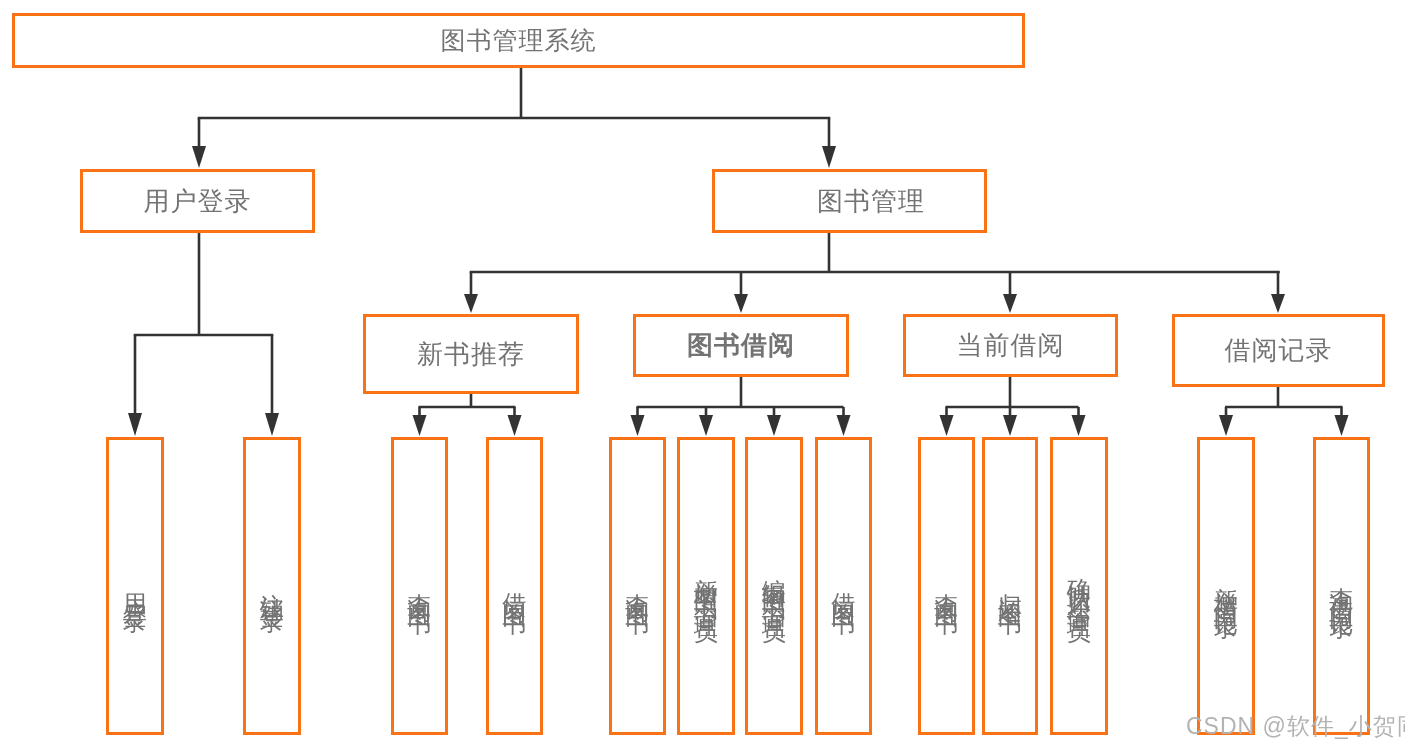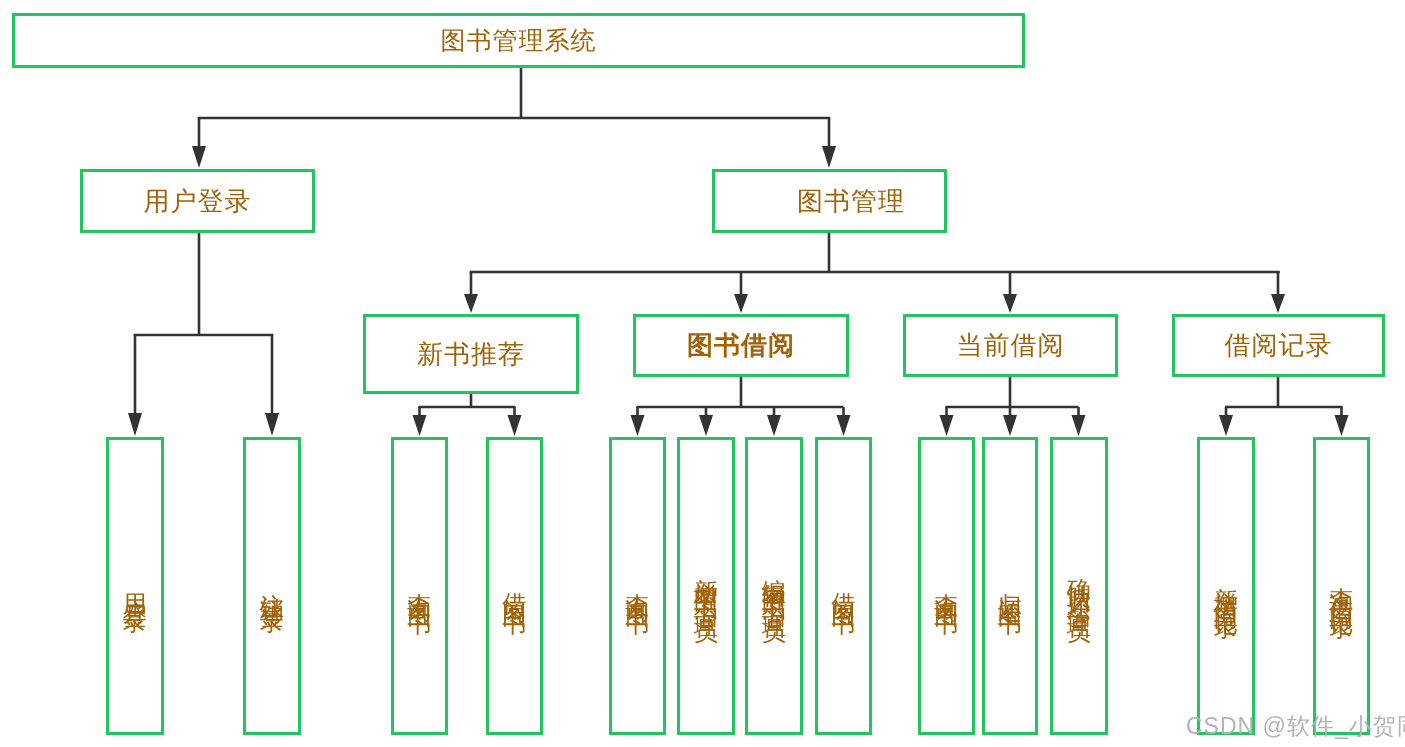--- a/index.html
+++ b/index.html
@@ -22,25 +22,25 @@
     stroke-width: 2.6;
     fill: none;
   }
   svg.connectors polygon {
     fill: #333333;
     stroke: none;
   }
   .node {
     position: absolute;
     background: #ffffff;
-    border: 3px solid #22c55e;
+    border: 3px solid #f97316;
     display: flex;
     align-items: center;
     justify-content: center;
-    color: #a16207;
+    color: #737373;
     font-size: 26px;
     letter-spacing: 1px;
     z-index: 2;
   }
   .node.root-box { font-size: 25px; }
   .node.leaf { font-size: 24px; letter-spacing: 0; }
   .vtext {
     writing-mode: vertical-rl;
     text-orientation: mixed;
     letter-spacing: 6px;
@@ -138,26 +138,26 @@
       <path d="M1226,407 L1226,416"></path>
       <polygon points="1219,415 1233,415 1226,436"></polygon>
       <path d="M1341.5,407 L1341.5,416"></path>
       <polygon points="1334.5,415 1348.5,415 1341.5,436"></polygon>
     </g>
   </svg>
 
   <div class="node root-box" style="left:12px; top:13px; width:1013px; height:55px;">图书管理系统</div>
 
   <div class="node" style="left:80px; top:169px; width:235px; height:64px;">用户登录</div>
-  <div class="node" style="left:712px; top:169px; width:235px; height:64px;padding-left:43px;">图书管理</div>
+  <div class="node" style="left:712px; top:169px; width:275px; height:64px;padding-left:43px;">图书管理</div>
 
   <div class="node" style="left:363px; top:314px; width:216px; height:80px;">新书推荐</div>
   <div class="node" style="left:633px; top:314px; width:216px; height:63px;font-weight:bold;">图书借阅</div>
   <div class="node" style="left:903px; top:314px; width:215px; height:63px;text-align:center;">当前借阅</div>
-  <div class="node" style="left:1172px; top:314px; width:213px; height:63px;">借阅记录</div>
+  <div class="node" style="left:1172px; top:314px; width:213px; height:73px;">借阅记录</div>
 
   <div class="node leaf" style="left:106px; top:437px; width:58px; height:298px;">
     <span class="vtext">用户登录</span>
   </div>
   <div class="node leaf" style="left:243px; top:437px; width:58px; height:298px;">
     <span class="vtext">注销登录</span>
   </div>
 
   <div class="node leaf" style="left:391px; top:437px; width:57px; height:298px;">
     <span class="vtext">查询图书</span>

